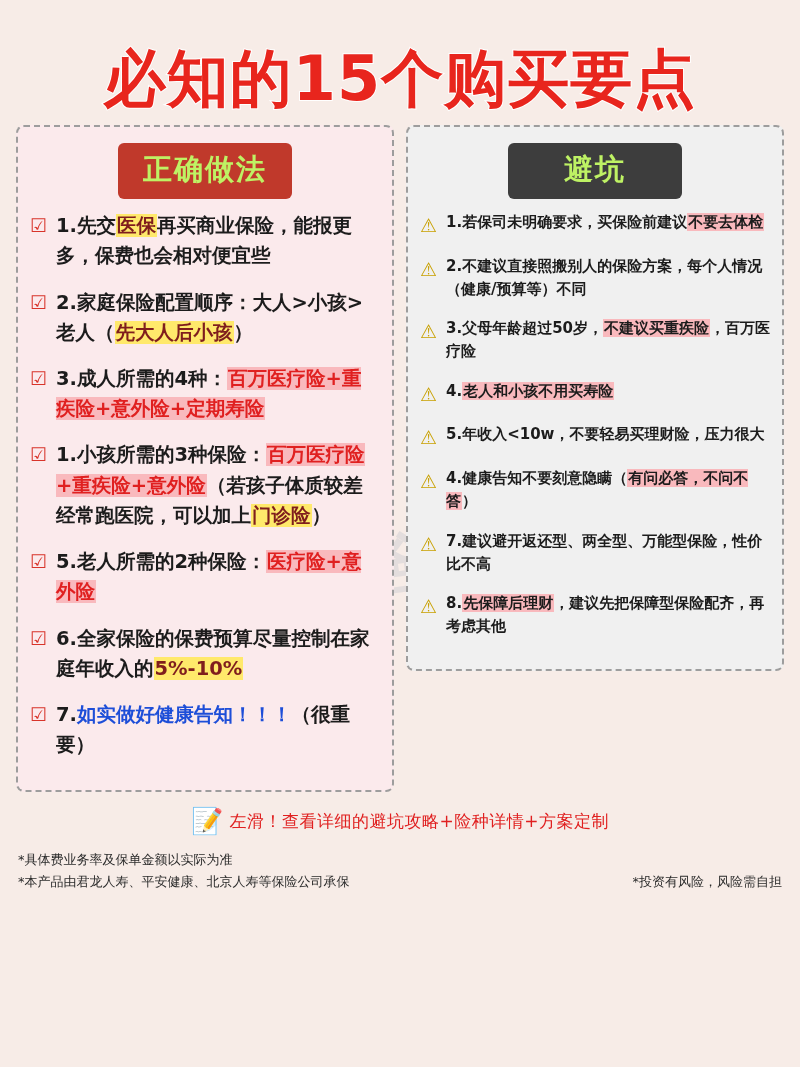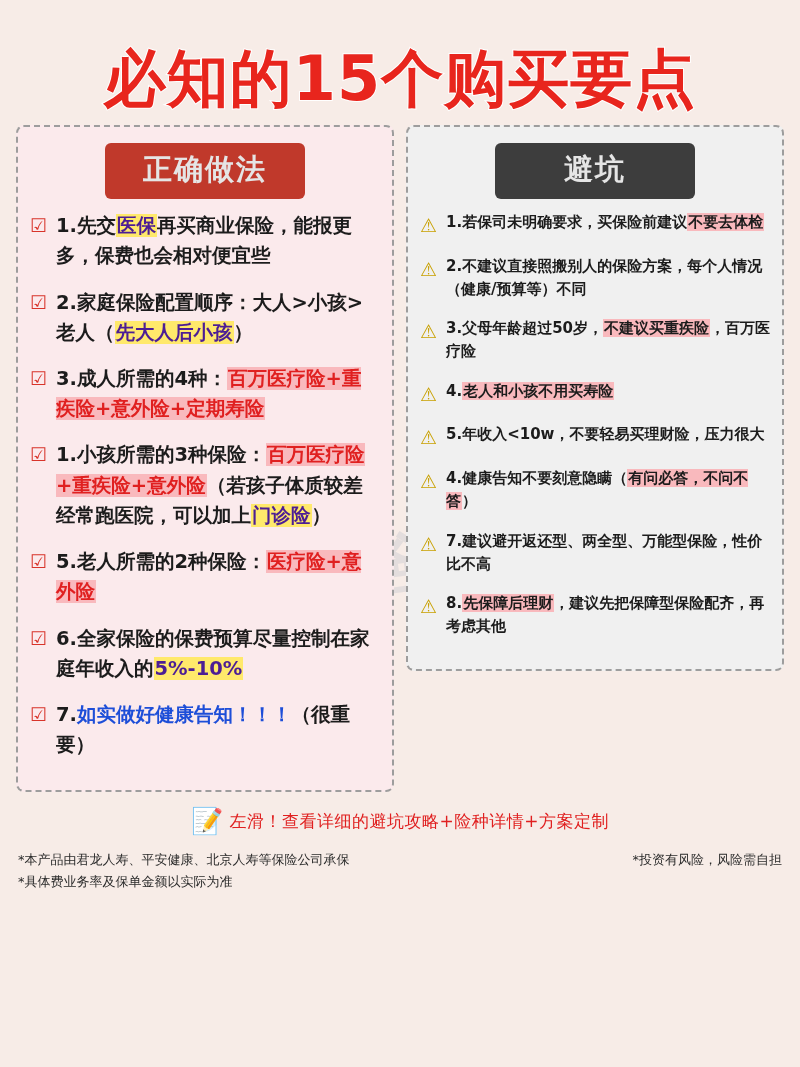--- a/index.html
+++ b/index.html
@@ -64,27 +64,27 @@
     border-radius: 8px;
     padding: 10px 12px 14px 12px;
     position: relative;
   }
   .col-left { background: #fbeaec; }
   .col-right { background: #f0f0f0; }
 
   .col-header {
     display: block;
     margin: 6px auto 12px auto;
-    width: 200px;
+    width: 174px;
     text-align: center;
     border-radius: 6px;
     font-family: "DejaVu Sans", sans-serif;
     font-weight: bold;
     font-size: 29px;
-    color: #e5e5e5;
+    color: #bef264;
     padding: 7px 0 9px 0;
     letter-spacing: 2px;
   }
   .hdr-left { background: #c0392b; }
   .hdr-right { background: #3d3d3d; }
 
   .item {
     display: flex;
     align-items: flex-start;
     margin-bottom: 16px;
@@ -101,21 +101,21 @@
     flex: 1 1 auto;
     font-family: "DejaVu Sans", sans-serif;
     font-weight: bold;
     font-size: 19.5px;
     line-height: 1.55;
     color: #1c1c1c;
     word-break: break-all;
   }
   .col-right .txt { font-size: 15px; }
 
-  mark.hl-y { background: #ffe96b; color: #4c1d95; padding: 0 1px; }
+  mark.hl-y { background: #ffe96b; color: #7f1d1d; padding: 0 1px; }
   mark.hl-p { background: #f9b9bd; color: #1c1c1c; padding: 0 1px; }
   span.red { color: #1d4ed8; }
 
   
   .cta {
     display: flex;
     justify-content: center;
     align-items: center;
     gap: 6px;
     margin-top: 14px;
@@ -246,21 +246,21 @@
 
   </div>
 
   <div class="cta">
     <span class="cta-icon">📝</span>
     <span class="cta-text">左滑！查看详细的避坑攻略+险种详情+方案定制</span>
   </div>
 
   <div class="fineprint">
     <div class="fine-row">
+      <span class="fine-left">*具体费业务率及保单金额以实际为准</span>
+    </div>
+    <div class="fine-row">
       <span class="fine-left">*本产品由君龙人寿、平安健康、北京人寿等保险公司承保</span>
       <span class="fine-right">*投资有风险，风险需自担</span>
     </div>
-    <div class="fine-row">
-      <span class="fine-left">*具体费业务率及保单金额以实际为准</span>
-    </div>
   </div>
 
 </div>
 
 </body></html>

